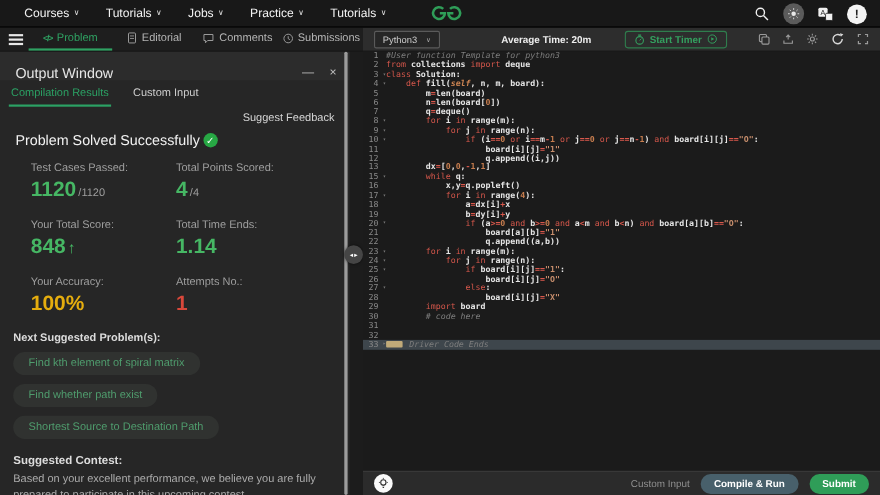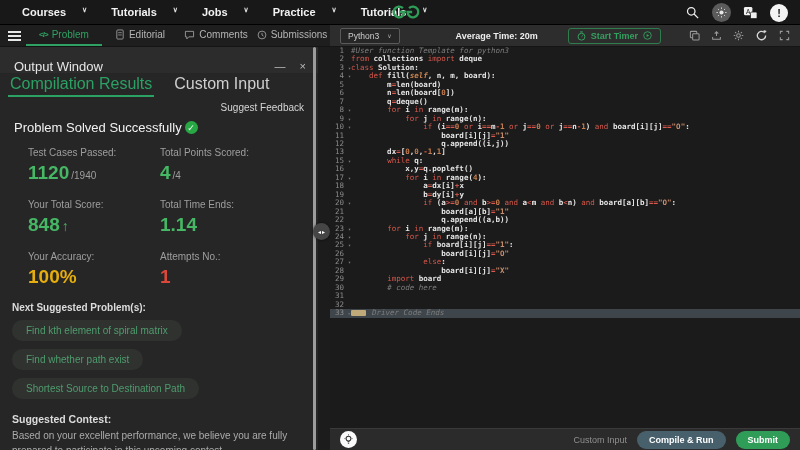--- a/index.html
+++ b/index.html
@@ -4,21 +4,21 @@
 <style>
   * { margin:0; padding:0; box-sizing:border-box; }
   html,body { background:#111; }
   .app { position:relative; width:800px; height:450px; overflow:hidden; background:#1b1b1b;
          font-family:"Liberation Sans", sans-serif; -webkit-font-smoothing:antialiased; }
 
   
   .navbar { position:absolute; top:0; left:0; width:800px; height:25px; background:#181818;
             display:flex; align-items:center; border-bottom:1px solid #000; z-index:5; }
   .nav-menu { display:flex; gap:24px; padding-left:22px; }
-  .nav-item { color:#f2f2f2; font-size:11px; font-weight:bold; display:flex; gap:16px; cursor:pointer; }
+  .nav-item { color:#f2f2f2; font-size:11px; font-weight:normal; display:flex; align-items:center; gap:4px; cursor:pointer; }
   .nav-item .chev { font-size:7px; color:#e0e0e0; line-height:1; }
   .logo { position:absolute; left:386px; top:2px; }
   .nav-right { position:absolute; right:12px; top:0; height:25px; display:flex; align-items:center; gap:12px; }
   .circle-btn { width:19px; height:19px; border-radius:50%; background:#5b5b5b; display:flex; align-items:center; justify-content:center; }
   .avatar { width:18px; height:18px; border-radius:50%; background:#f4f4f4; color:#222; font-size:11px; font-weight:bold;
             display:flex; align-items:center; justify-content:center; }
 
   
   .left-tabbar { position:absolute; top:25px; left:0; width:330px; height:22px; background:#1e1e1e;
                  display:flex; align-items:stretch; border-bottom:1px solid #141414; }
@@ -30,21 +30,21 @@
   .ltab .ticon { display:flex; align-items:center; }
   .code-glyph { color:#2fa162; font-size:8px; font-weight:bold; letter-spacing:-1px; }
 
   
   .left-panel { position:absolute; top:47px; left:0; width:318px; height:403px; background:#262626; overflow:hidden; }
   .ow-header { height:26px; background:#2c2c2c; display:flex; align-items:center; padding:12px 12px 0 14px; }
   .ow-title { color:#e6e6e6; font-size:13px; }
   .ow-icons { margin-left:auto; display:flex; gap:14px; color:#bdbdbd; font-size:11px; }
   .ow-icons span { cursor:pointer; }
   .ow-tabs { height:24px; display:flex; gap:18px; padding-left:8px; align-items:stretch; }
-  .ow-tab { font-size:16px; color:#cfcfcf; display:flex; align-items:center; border-bottom:2px solid transparent; padding:0 2px; cursor:pointer; }
+  .ow-tab { font-size:10px; color:#cfcfcf; display:flex; align-items:center; border-bottom:2px solid transparent; padding:0 2px; cursor:pointer; }
   .ow-tab.active { color:#2ba164; border-bottom-color:#2ba164; }
   .suggest-feedback { text-align:right; margin:5px 14px 0 0; font-size:10px; color:#d6d6d6; cursor:pointer; }
   .status-row { margin:7px 0 0 14px; display:flex; align-items:center; gap:3px; color:#f2f2f2; font-size:13px; }
   .check-badge { width:13px; height:13px; border-radius:50%; background:#27a844; color:#fff; font-size:9px;
                  display:flex; align-items:center; justify-content:center; }
   .stats { margin:12px 0 0 28px; display:grid; grid-template-columns:132px 150px; row-gap:15px; }
   .stat-label { font-size:10px; color:#9e9e9e; }
   .stat-valrow { margin-top:4px; display:flex; align-items:baseline; }
   .stat-value { font-size:19px; font-weight:bold; }
   .stat-suffix { font-size:10px; color:#9e9e9e; margin-left:2px; }
@@ -224,21 +224,21 @@
     <div class="status-row">
       <span>Problem Solved Successfully</span>
       <span class="check-badge">✓</span>
     </div>
 
     <div class="stats">
       <div class="stat">
         <div class="stat-label">Test Cases Passed:</div>
         <div class="stat-valrow">
             <span class="stat-value c-green">1120</span>
-            <span class="stat-suffix">/1940</span>
+            <span class="stat-suffix">/1120</span>
           </div>
       </div>
       <div class="stat">
         <div class="stat-label">Total Points Scored:</div>
         <div class="stat-valrow">
             <span class="stat-value c-green">4</span>
             <span class="stat-suffix">/4</span>
           </div>
       </div>
       <div class="stat">

